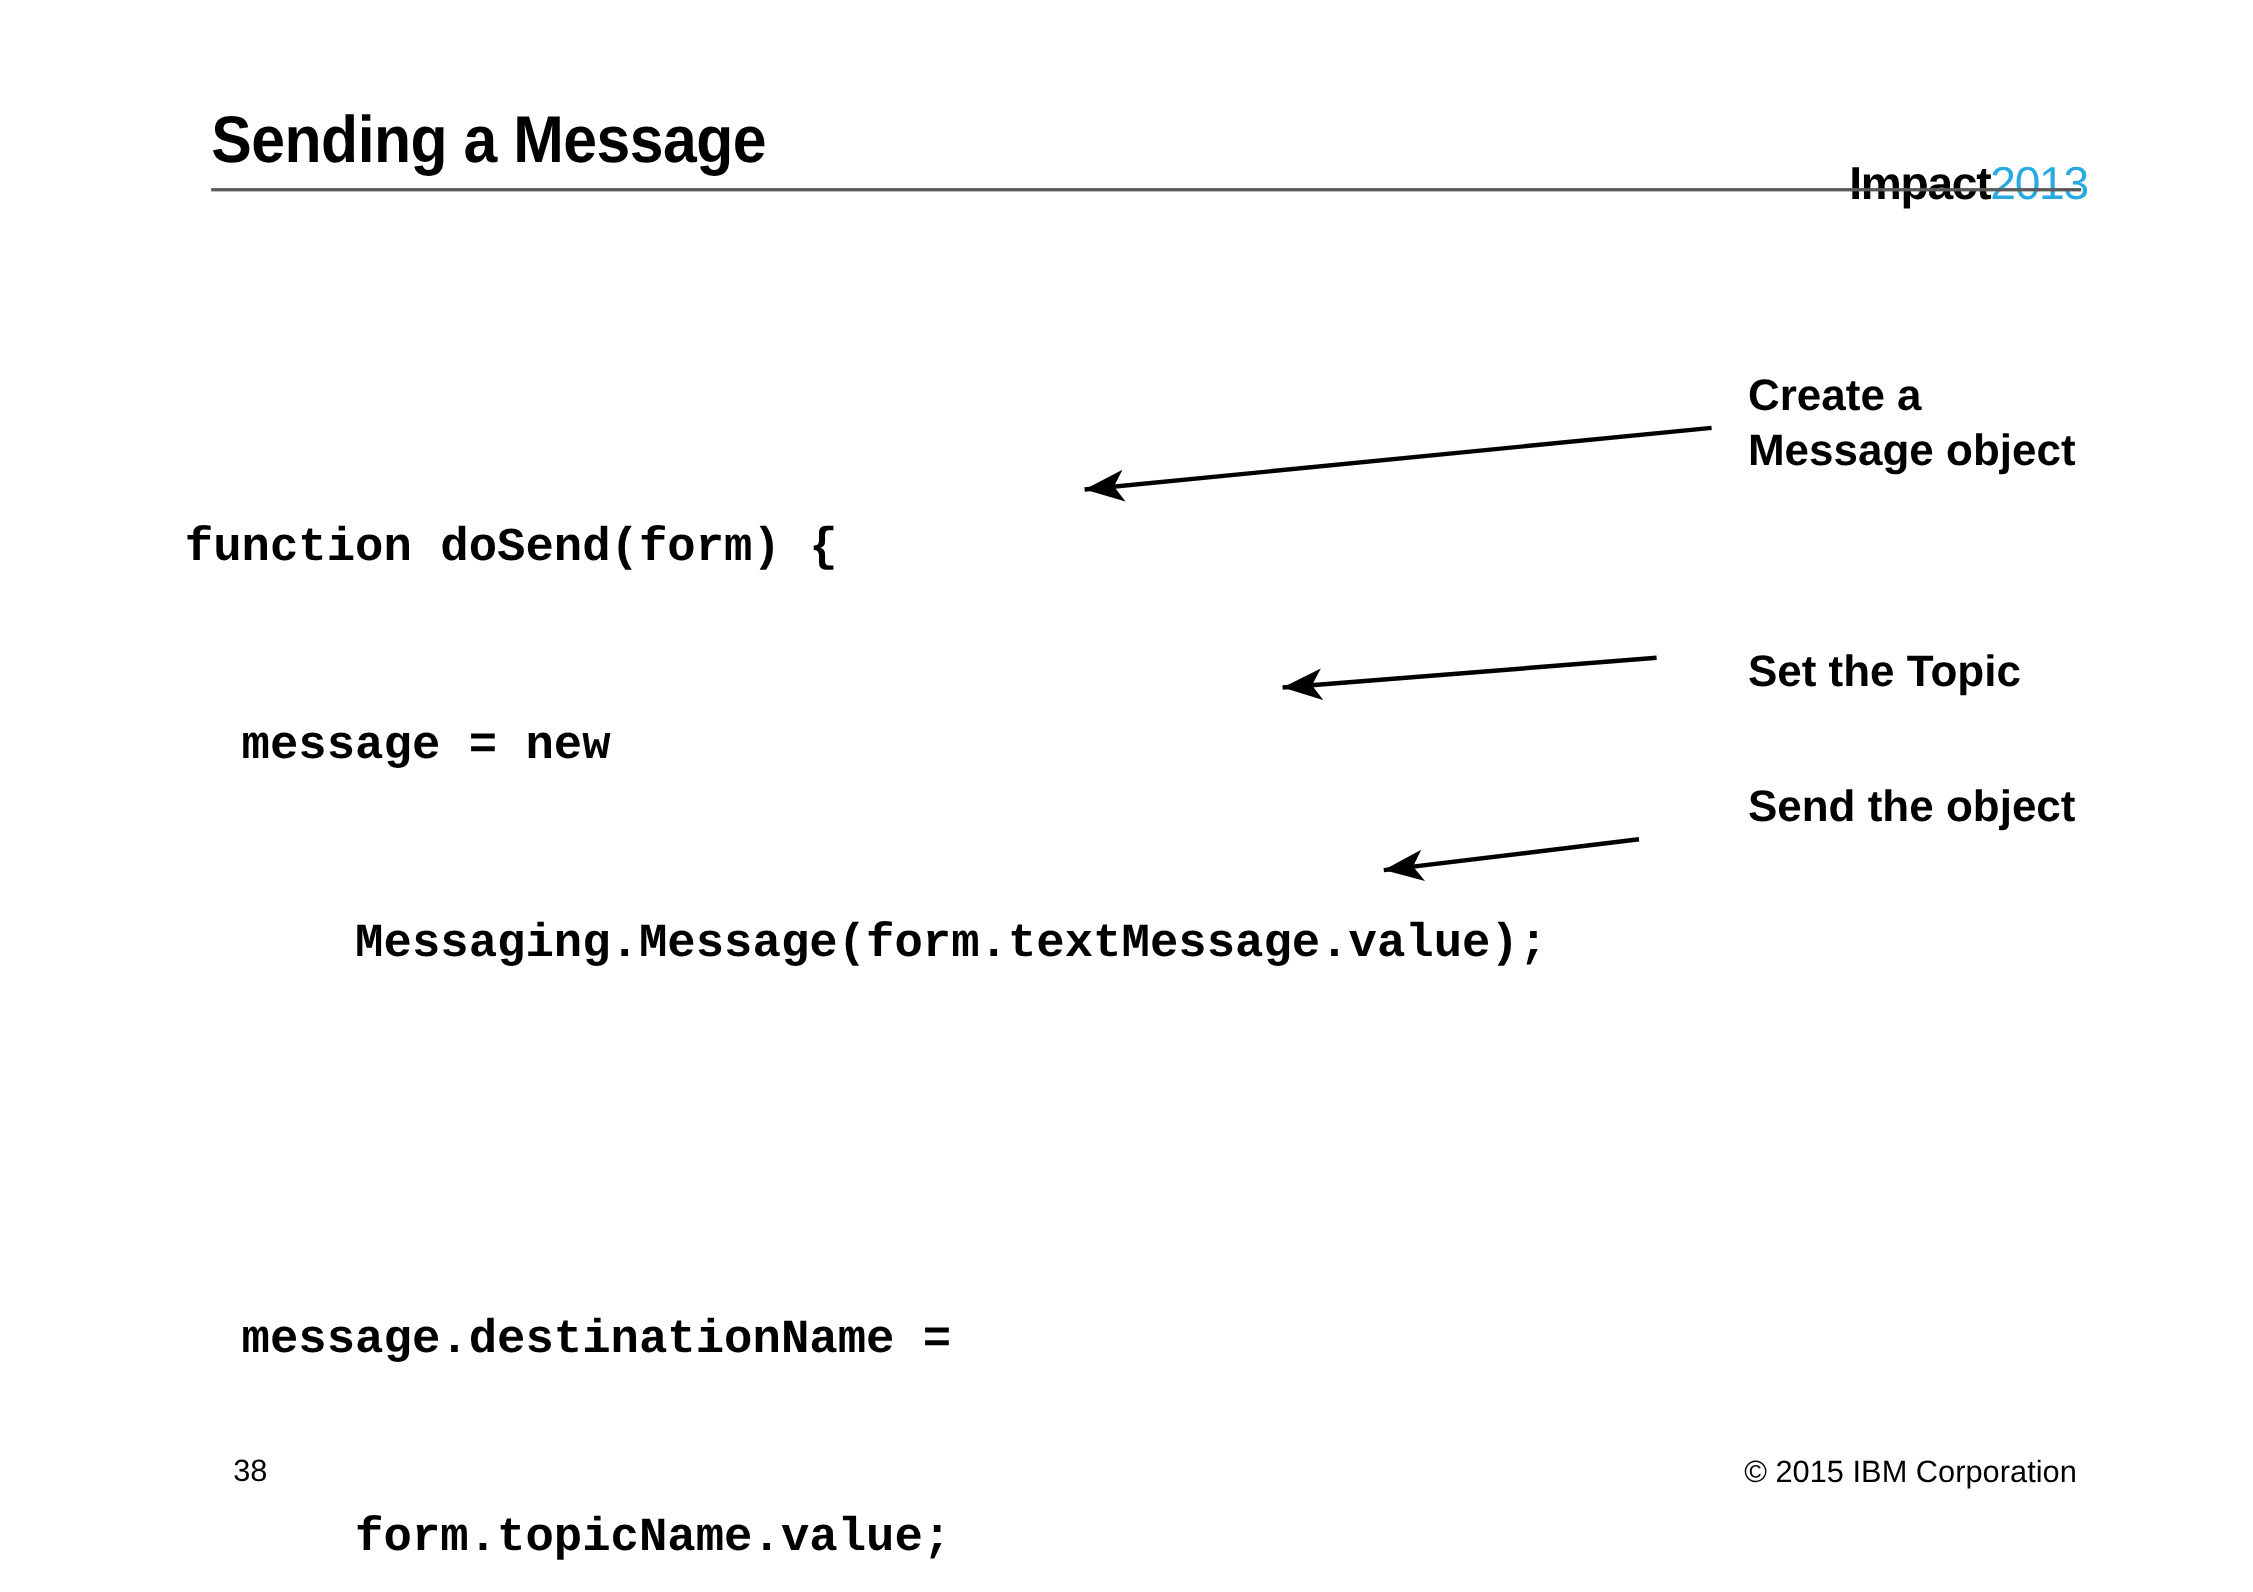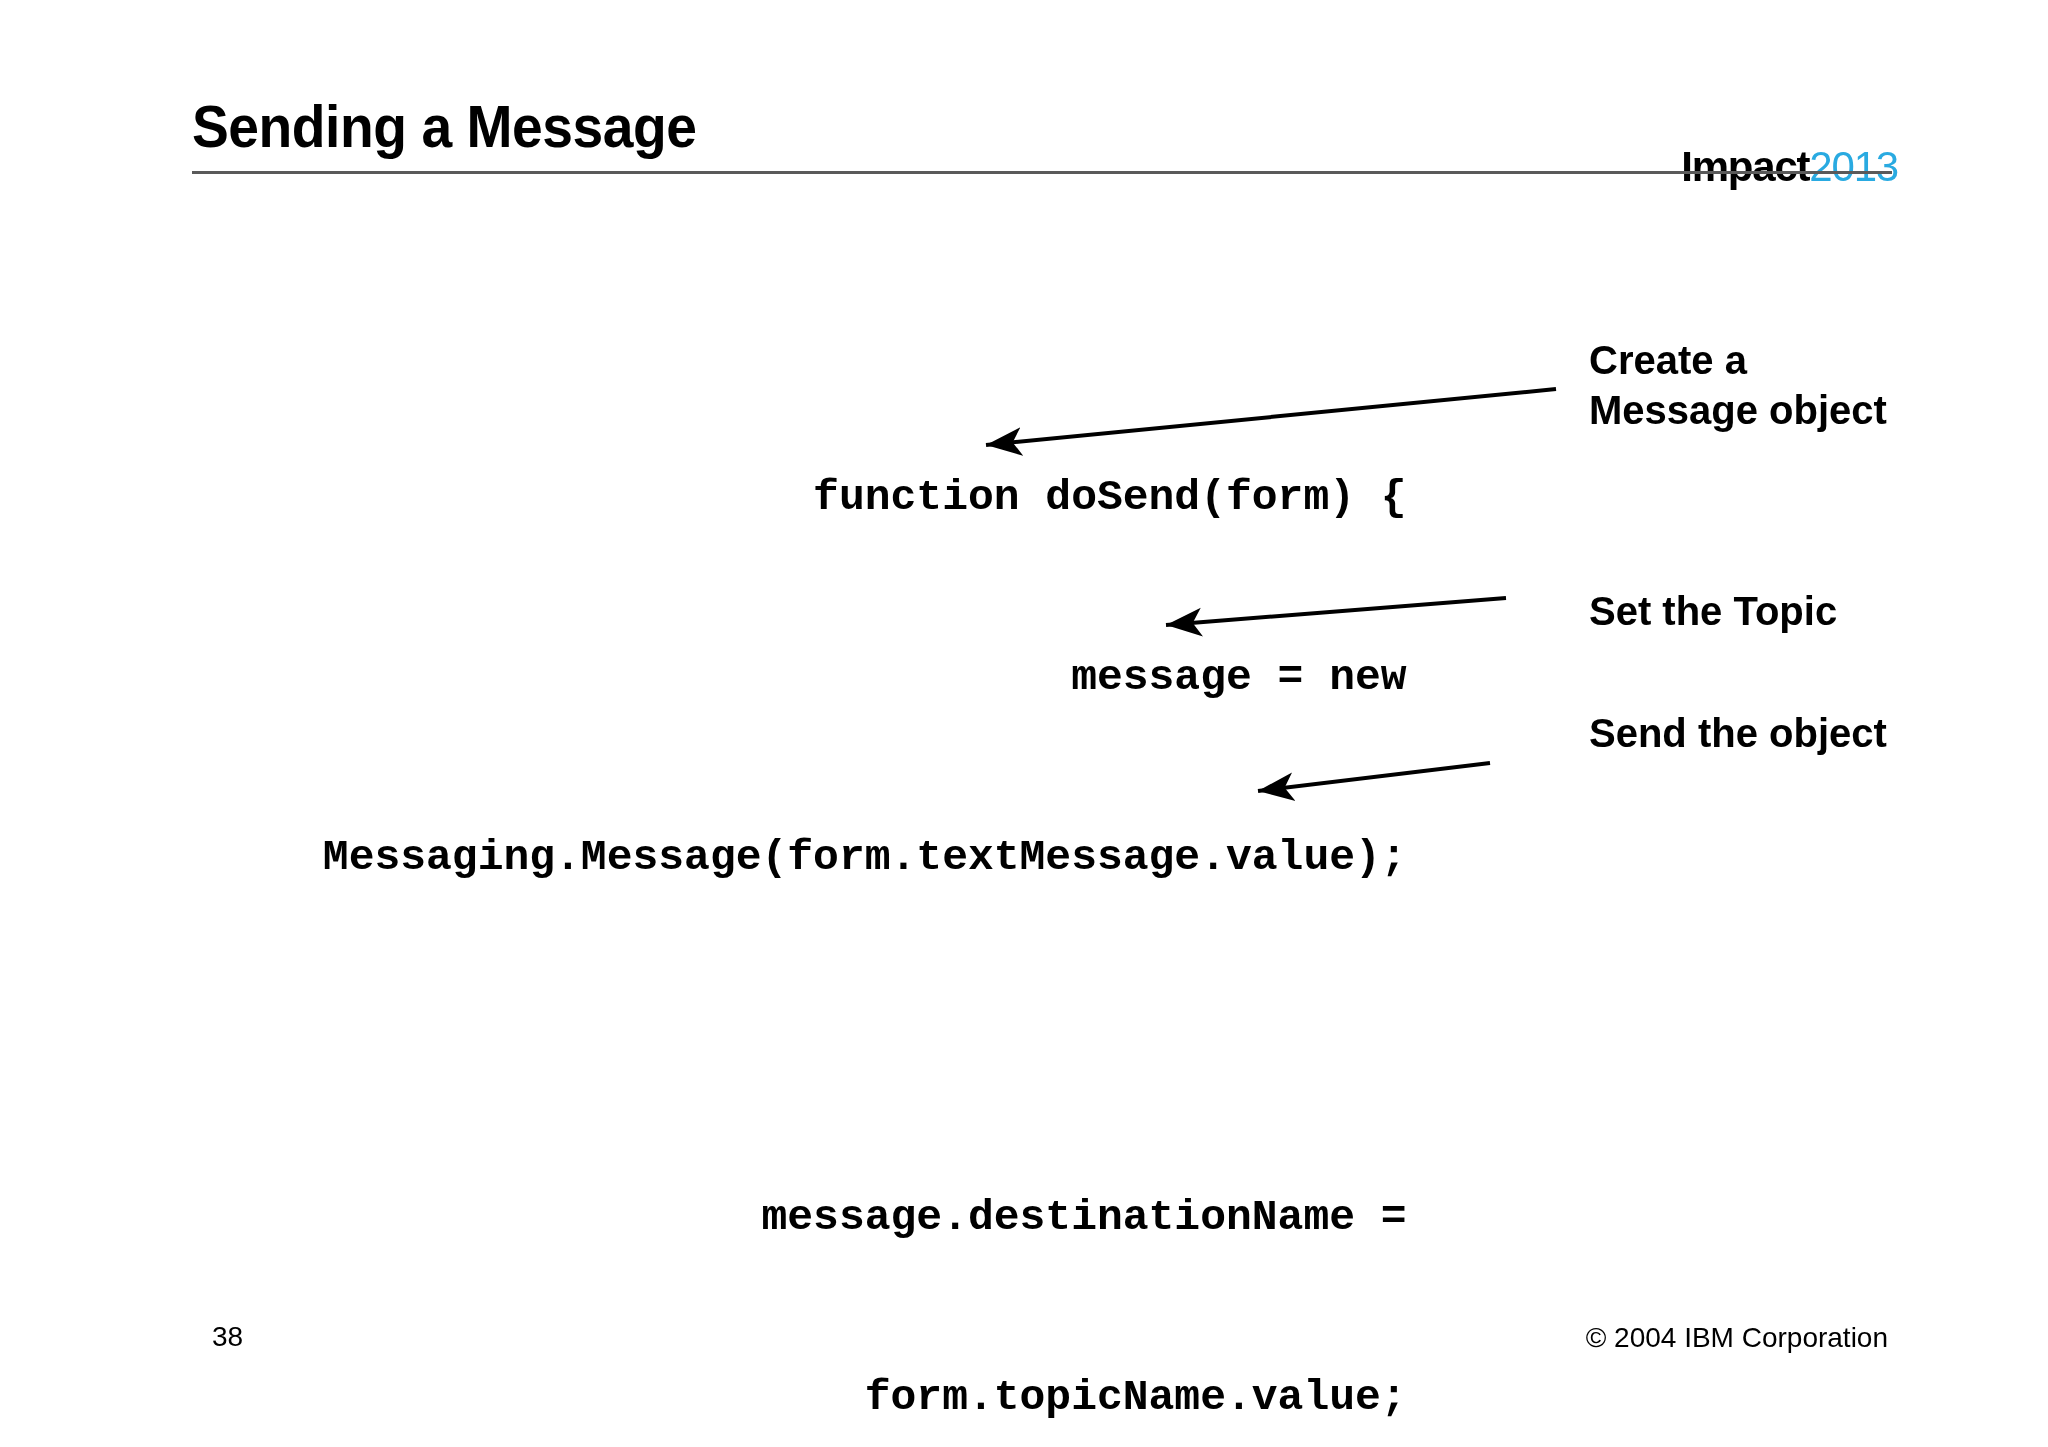--- a/index.html
+++ b/index.html
@@ -67,21 +67,20 @@
     font-weight: bold;
     font-size: 43px;
     line-height: 60px;
     color: #000000;
     white-space: pre;
     letter-spacing: 0px;
   }
   #code-block .code-line {
     white-space: pre;
     min-height: 60px;
-    text-align: right;
   }
   #code-block .code-line.blank { height: 60px; }
 
   
   .annotation {
     position: absolute;
     font-family: "Liberation Sans", sans-serif;
     font-weight: bold;
     font-size: 40px;
     line-height: 50px;
@@ -159,15 +158,15 @@
         <path d="M9,4 L0,0.4 L2.3,4 L0,7.6 Z" fill="#000000"></path>
       </marker>
     </defs>
     <line id="arrow-create" stroke="#000000" stroke-width="4" marker-end="url(#ah)" x1="1556" y1="389" x2="986" y2="445"></line>
     <line id="arrow-topic" stroke="#000000" stroke-width="4" marker-end="url(#ah)" x1="1506" y1="598" x2="1166" y2="625"></line>
     <line id="arrow-send" stroke="#000000" stroke-width="4" marker-end="url(#ah)" x1="1490" y1="763" x2="1258" y2="791"></line>
   </svg>
 
   <div id="page-number">38</div>
 
-  <div id="copyright">© 2004 IBM Corporation</div>
+  <div id="copyright">© 2015 IBM Corporation</div>
 
 </div>
 
 </body></html>

